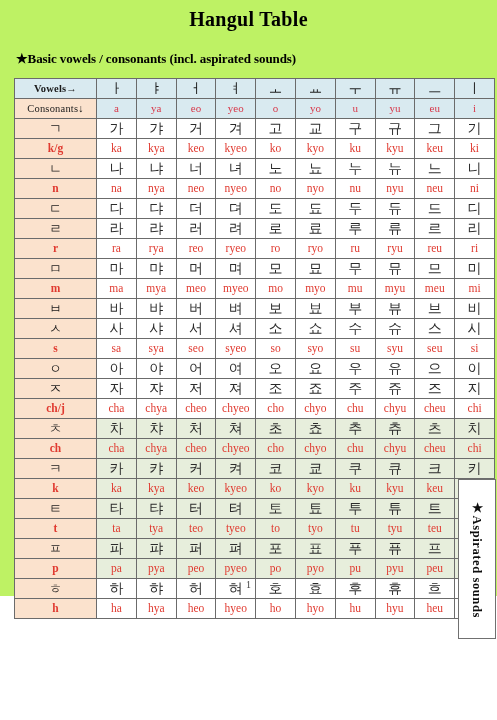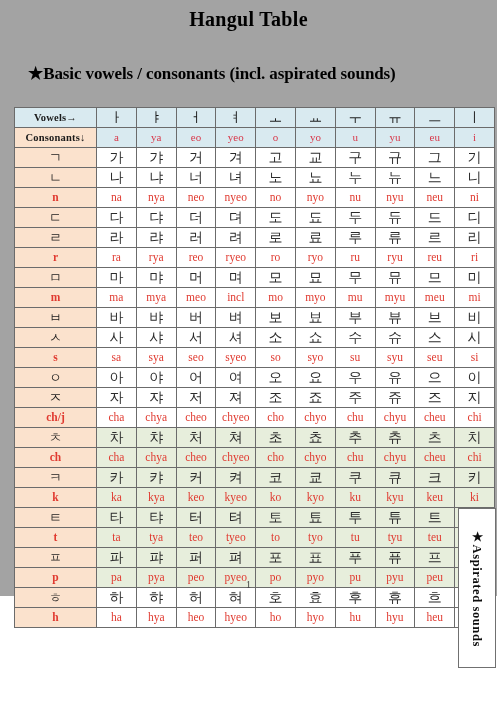--- a/index.html
+++ b/index.html
@@ -6,38 +6,38 @@
   html, body {
     margin: 0; padding: 0;
     width: 497px; height: 720px;
     background: #ffffff;
     font-family: "Liberation Serif", "DejaVu Serif", serif;
     overflow: hidden;
   }
   #page {
     position: relative;
     width: 497px; height: 596px;
-    background: #a3a3a3;
+    background: #bef264;
   }
 
   
   .title {
     text-align: center;
     font-size: 20px;
     font-weight: bold;
     color: #000000;
     letter-spacing: 0.3px;
     padding-top: 8px;
     margin: 0;
   }
   .subtitle {
-    font-size: 17px;
+    font-size: 13px;
     font-weight: bold;
     color: #000000;
-    margin: 16px;
+    margin: 4px;
     padding: 16px 1px 7px 12px;
     letter-spacing: -0.1px;
   }
 
   
   .table-wrap {
     position: relative;
     margin: 0 14px 0 14px;
   }
   table.hangul {
@@ -64,21 +64,21 @@
   .hdr-label {
     background: #d9eaf0;
     font-size: 10.5px;
     font-weight: bold;
     color: #1a1a1a;
     letter-spacing: 0.2px;
   }
   .hdr-label2 {
     background: #fbe2cd;
     font-size: 10.5px;
-    font-weight: bold;
+    font-weight: normal;
     color: #1a1a1a;
     letter-spacing: 0.2px;
     margin-left: 7px;
   }
   .hdr-glyph {
     background: #d9eaf0;
     font-size: 14px;
     color: #1a1a1a;
     font-family: "DejaVu Sans", sans-serif;
   }
@@ -209,20 +209,33 @@
             <td class="syl">갸</td>
             <td class="syl">거</td>
             <td class="syl">겨</td>
             <td class="syl">고</td>
             <td class="syl">교</td>
             <td class="syl">구</td>
             <td class="syl">규</td>
             <td class="syl">그</td>
             <td class="syl">기</td>
           </tr>
+          <tr>
+            <td class="cons-rom">k/g</td>
+            <td class="rom">ka</td>
+            <td class="rom">kya</td>
+            <td class="rom">keo</td>
+            <td class="rom">kyeo</td>
+            <td class="rom">ko</td>
+            <td class="rom">kyo</td>
+            <td class="rom">ku</td>
+            <td class="rom">kyu</td>
+            <td class="rom">keu</td>
+            <td class="rom">ki</td>
+          </tr>
           <tr class="grp-top">
             <td class="cons-glyph" rowspan="1">ㄴ</td>
             <td class="syl">나</td>
             <td class="syl">냐</td>
             <td class="syl">너</td>
             <td class="syl">녀</td>
             <td class="syl">노</td>
             <td class="syl">뇨</td>
             <td class="syl">누</td>
             <td class="syl">뉴</td>
@@ -292,21 +305,21 @@
             <td class="syl">무</td>
             <td class="syl">뮤</td>
             <td class="syl">므</td>
             <td class="syl">미</td>
           </tr>
           <tr>
             <td class="cons-rom">m</td>
             <td class="rom">ma</td>
             <td class="rom">mya</td>
             <td class="rom">meo</td>
-            <td class="rom">incl</td>
+            <td class="rom">myeo</td>
             <td class="rom">mo</td>
             <td class="rom">myo</td>
             <td class="rom">mu</td>
             <td class="rom">myu</td>
             <td class="rom">meu</td>
             <td class="rom">mi</td>
           </tr>
           <tr class="grp-top">
             <td class="cons-glyph" rowspan="1">ㅂ</td>
             <td class="syl">바</td>

